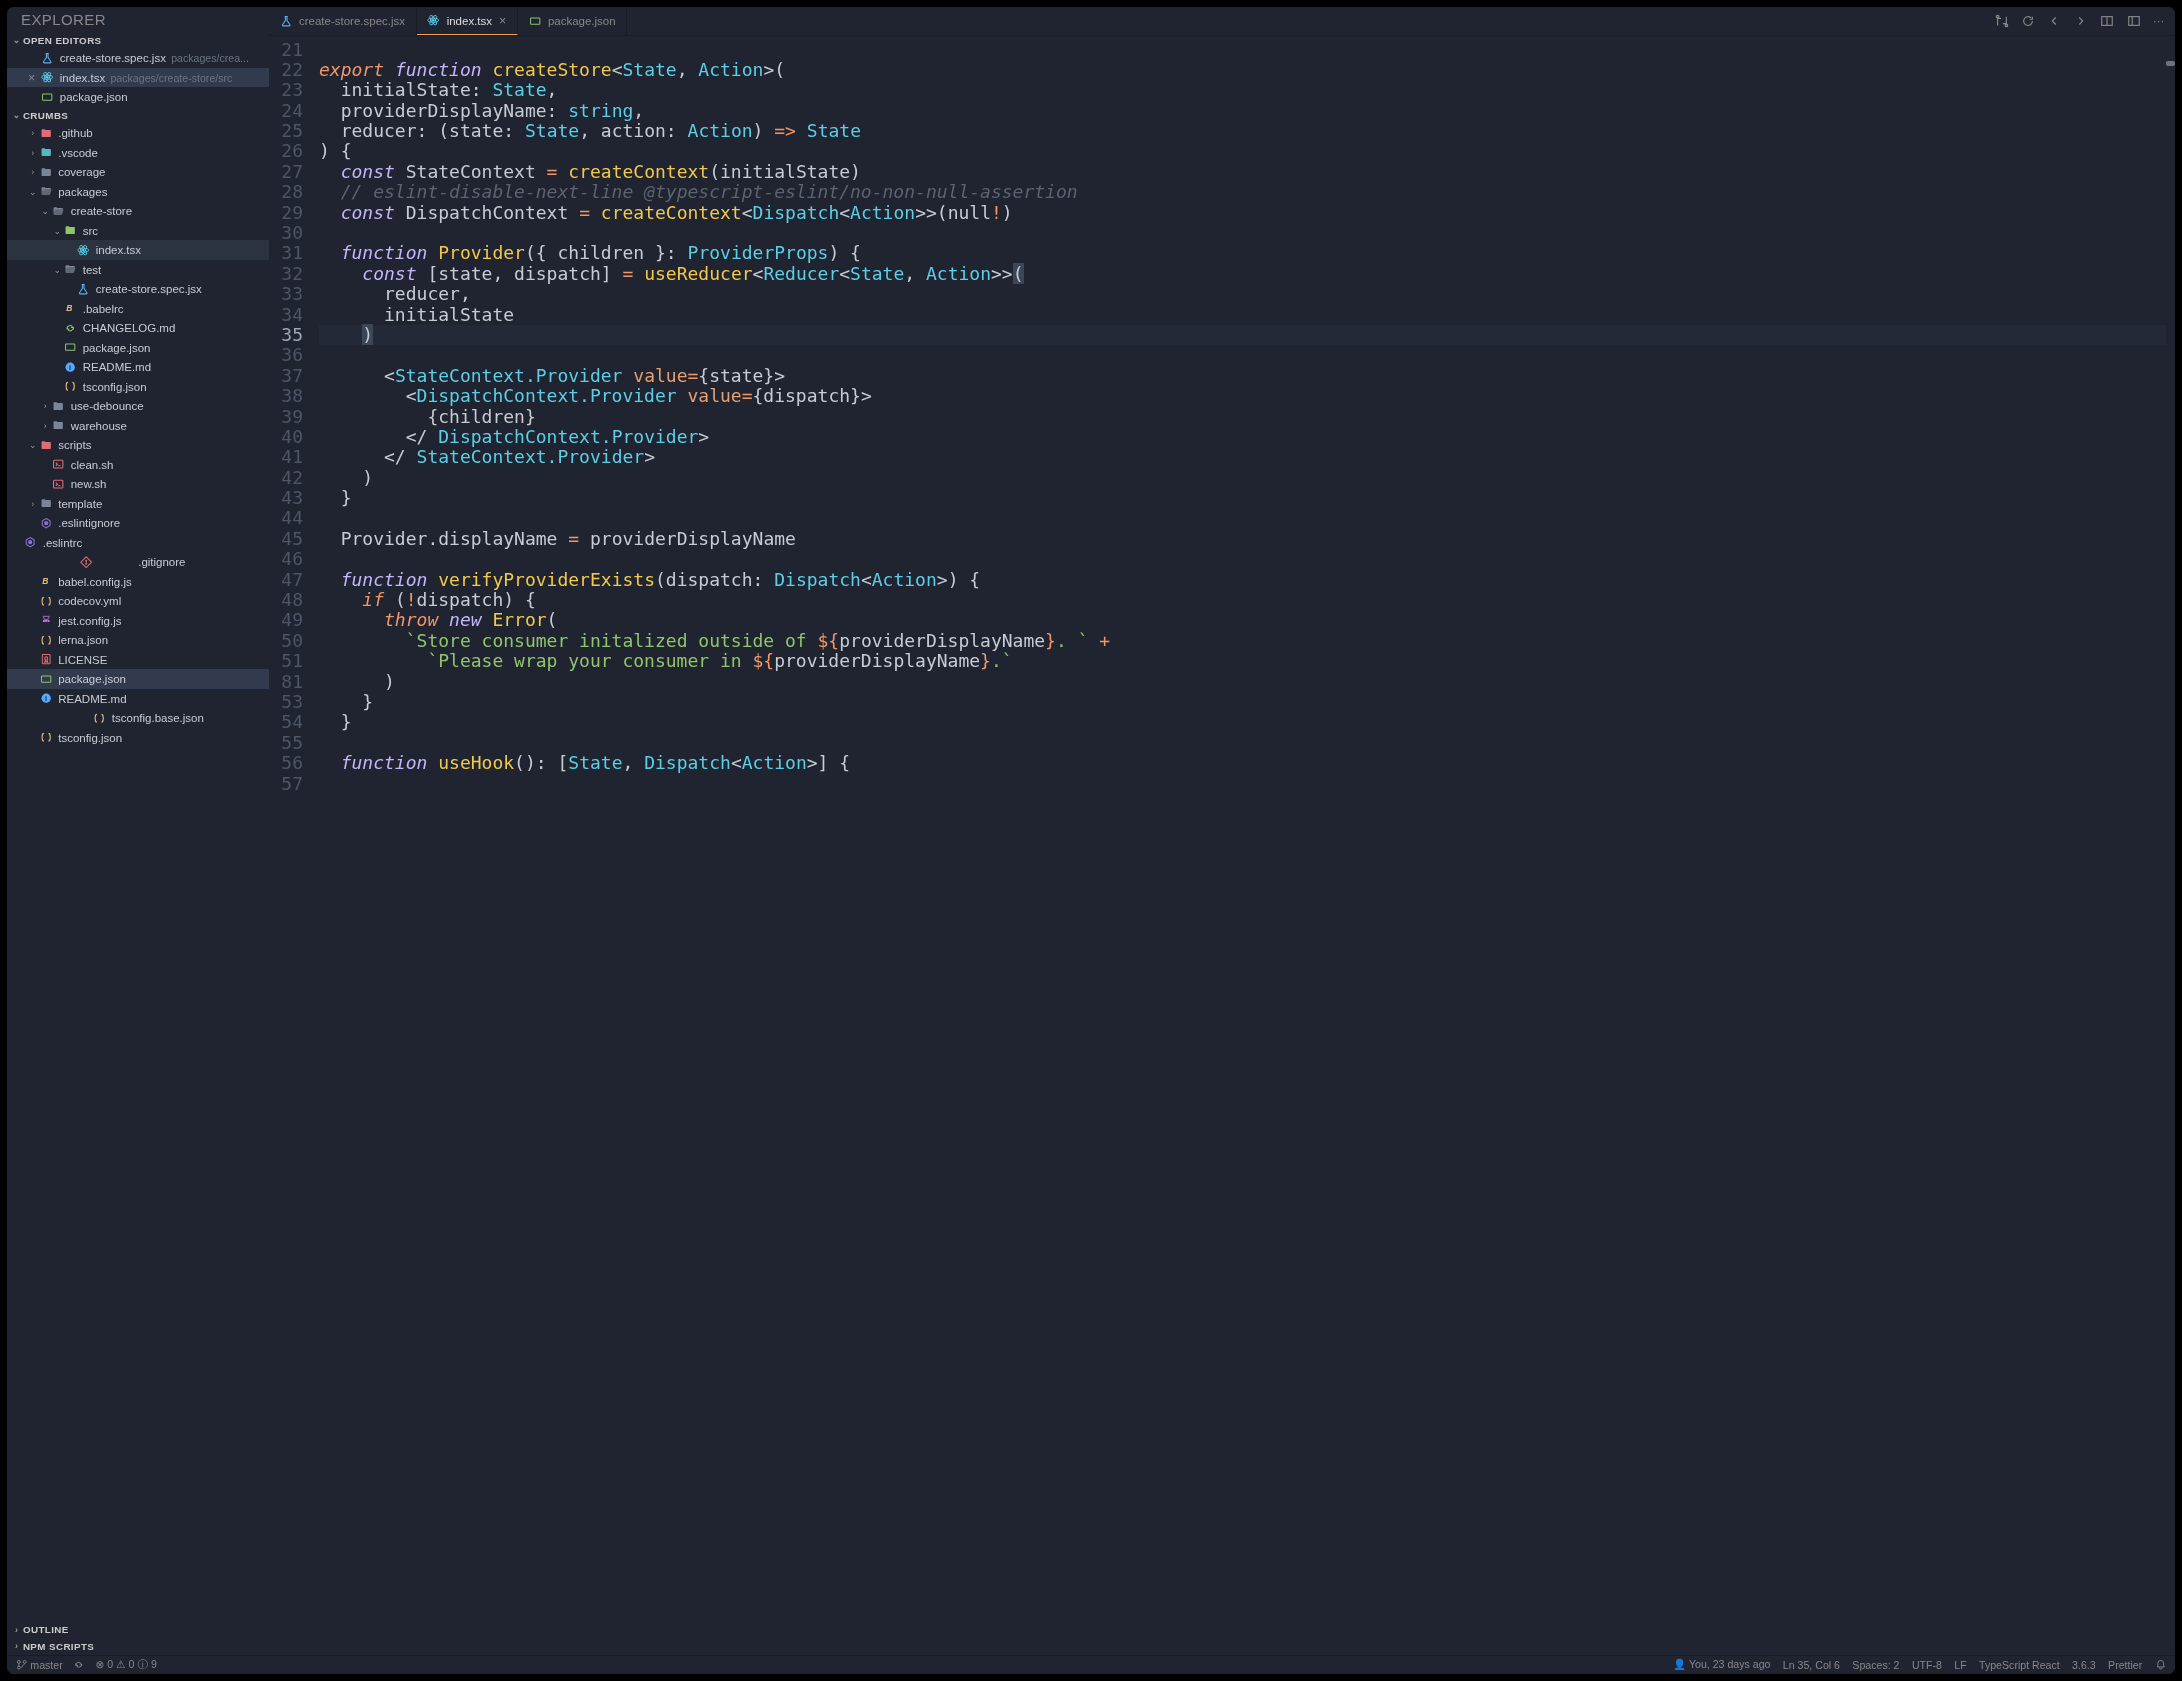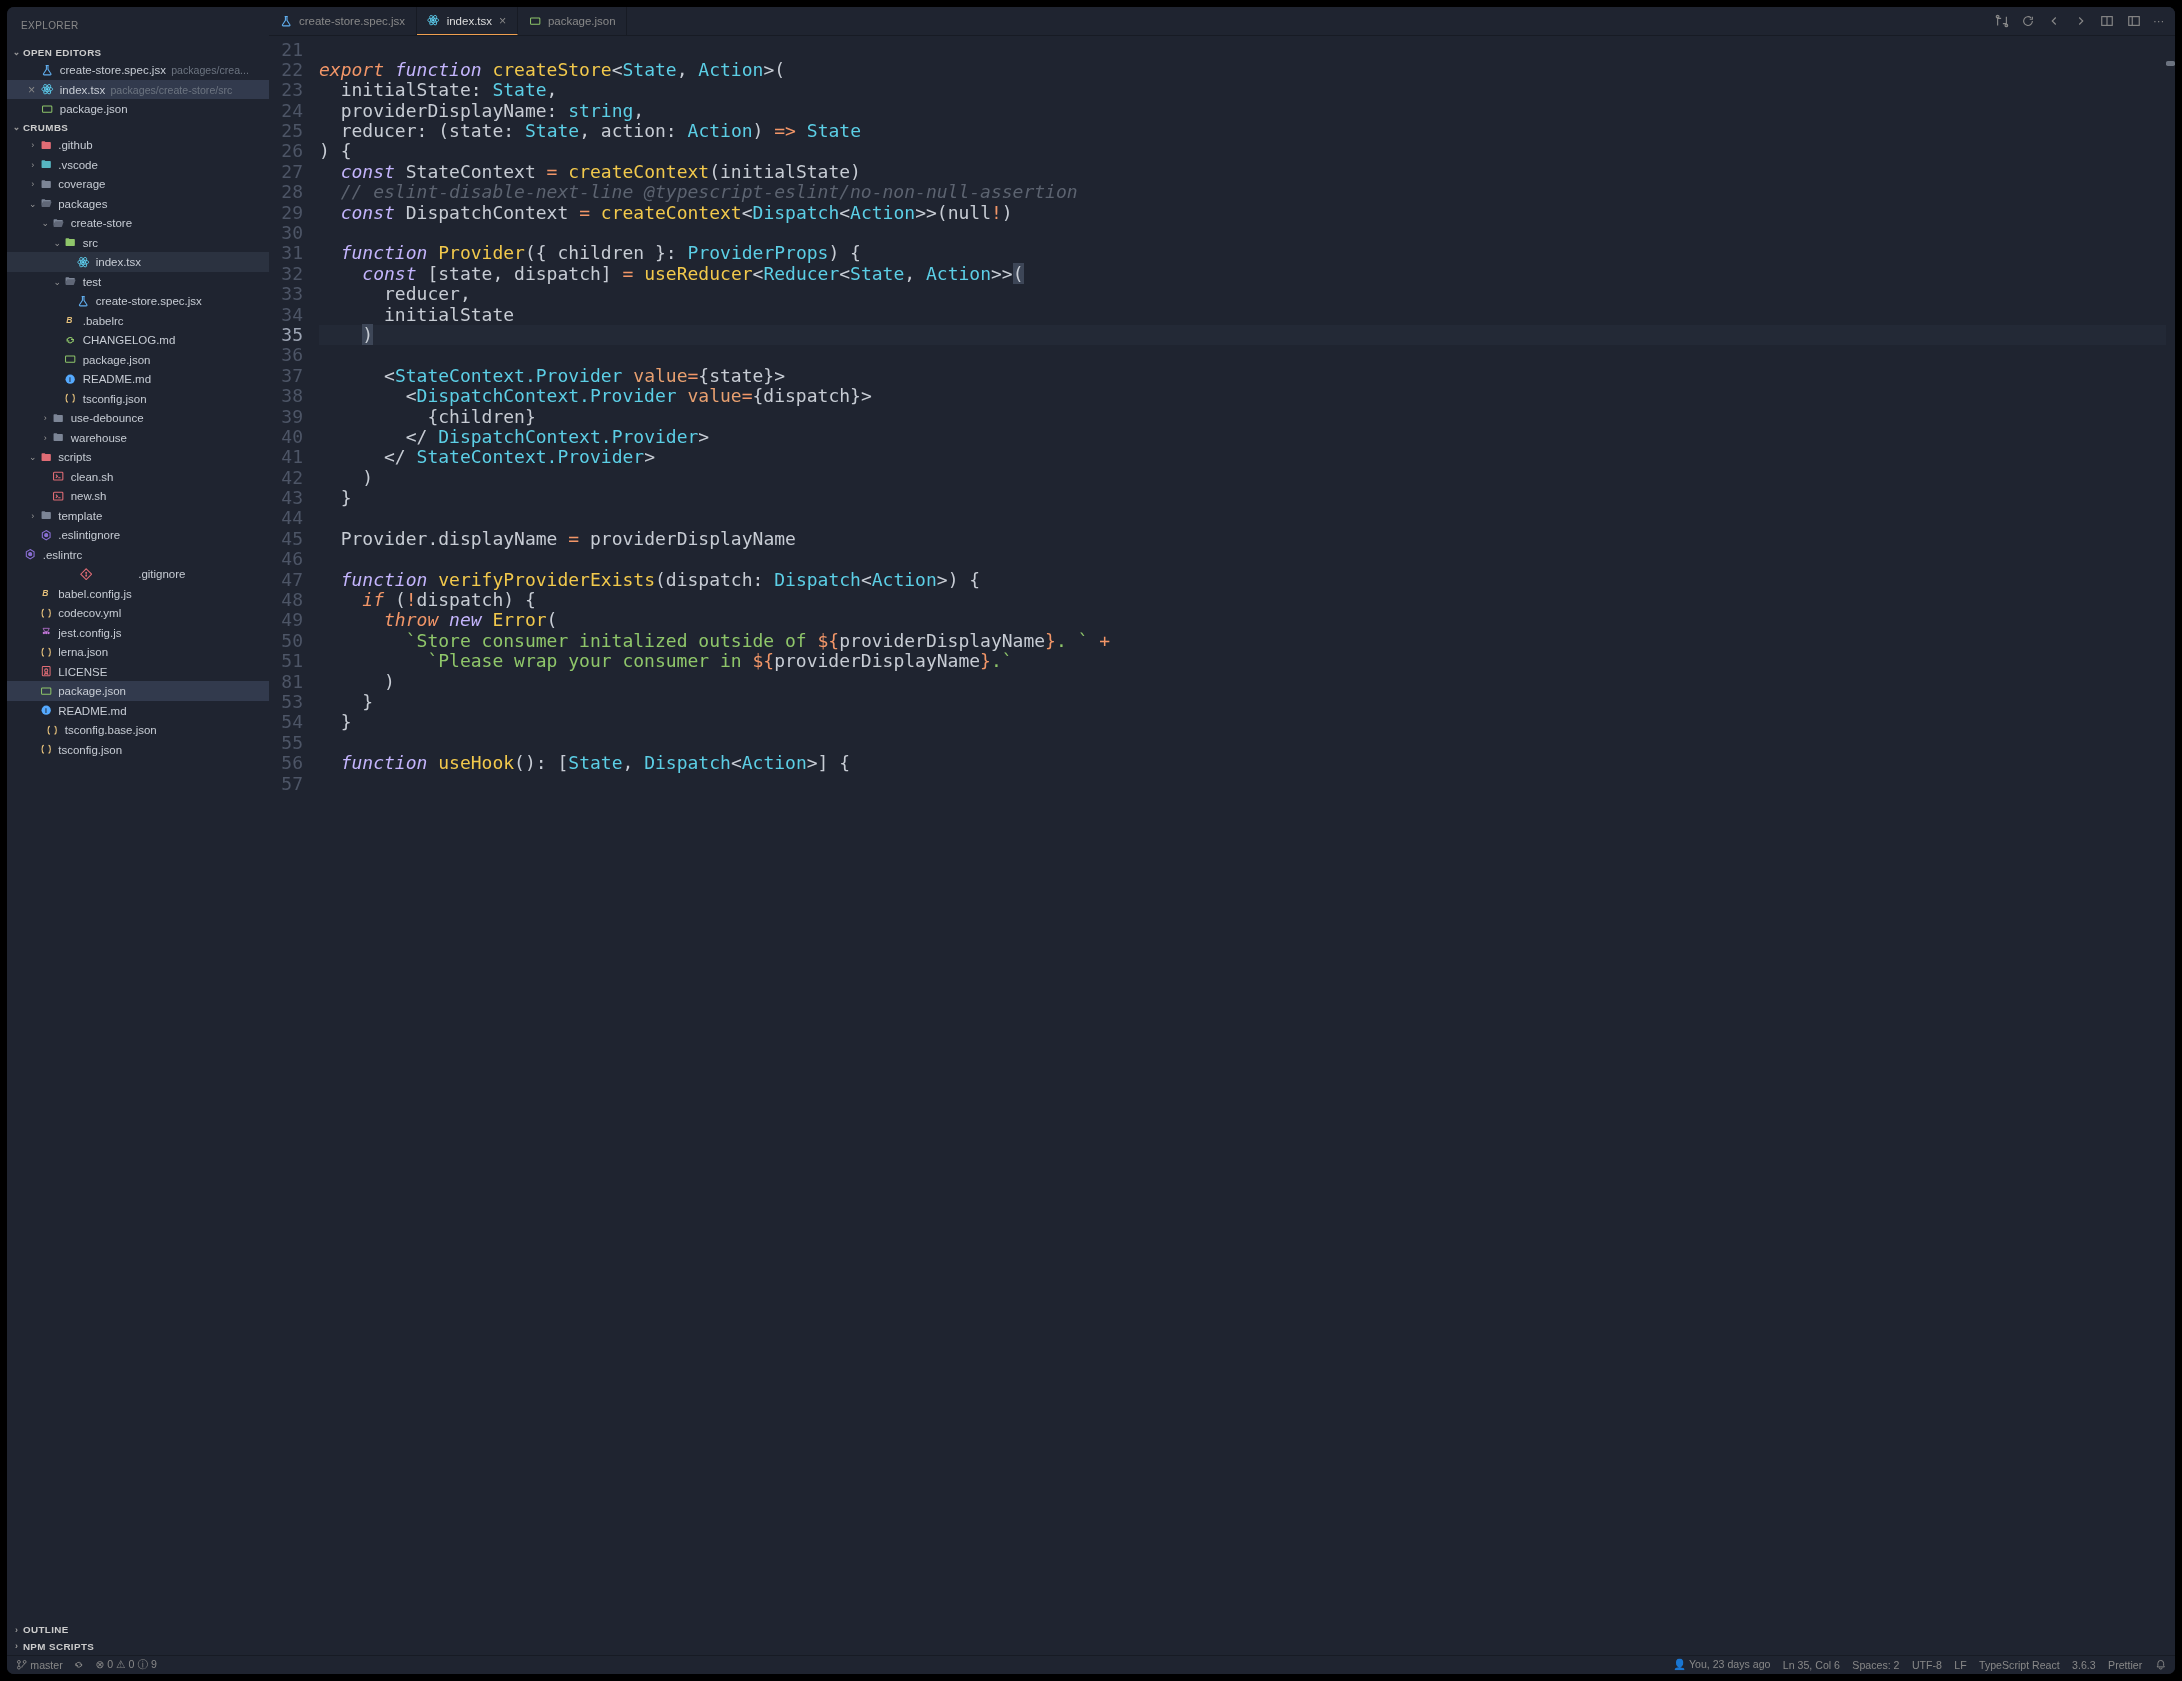--- a/index.html
+++ b/index.html
@@ -29,23 +29,23 @@
 .sidebar {
   width: 262px;
   background: #1f2430;
   display: flex;
   flex-direction: column;
   font-size: 11.5px;
   color: #9da5b4;
   overflow: hidden;
 }
 .sidebar-header {
-  font-size: 10px;
+  font-size: 15px;
   letter-spacing: 0.4px;
-  padding: 13px 14px;
+  padding: 4px 14px;
   color: #888;
   text-transform: uppercase;
 }
 .section-header {
   display: flex;
   align-items: center;
   padding: 2.7px 3.5px;
   font-size: 9.8px;
   font-weight: 700;
   letter-spacing: 0.4px;
@@ -537,21 +537,21 @@
           <div class="tree-row" style="padding-left: 19.5px;">
             <span class="chevron"></span>
             <span class="icon ic-info">
               <svg width="12.4" height="12.4" viewBox="0 0 16 16" fill="currentColor" style="font-size:12px">
                 <circle cx="8" cy="8" r="6"></circle>
                 <text x="6.5" y="11" fill="#1f2430" font-size="9" font-weight="bold">i</text>
               </svg>
             </span>
             <span class="label">README.md</span>
           </div>
-          <div class="tree-row" style="padding-left: 26px;">
+          <div class="tree-row" style="padding-left: 15px; justify-content: center;">
             <span class="chevron"></span>
             <span class="icon ic-json">
               <svg width="12.4" height="12.4" viewBox="0 0 16 16" fill="none" stroke="currentColor" stroke-width="1.5">
                 <path d="M5 3c-2 0-2 2-2 3s0 2-1 2c1 0 1 1 1 2s0 3 2 3M11 3c2 0 2 2 2 3s0 2 1 2c-1 0-1 1-1 2s0 3-2 3"></path>
               </svg>
             </span>
             <span class="label">tsconfig.base.json</span>
           </div>
           <div class="tree-row" style="padding-left: 19.5px;">
             <span class="chevron"></span>

